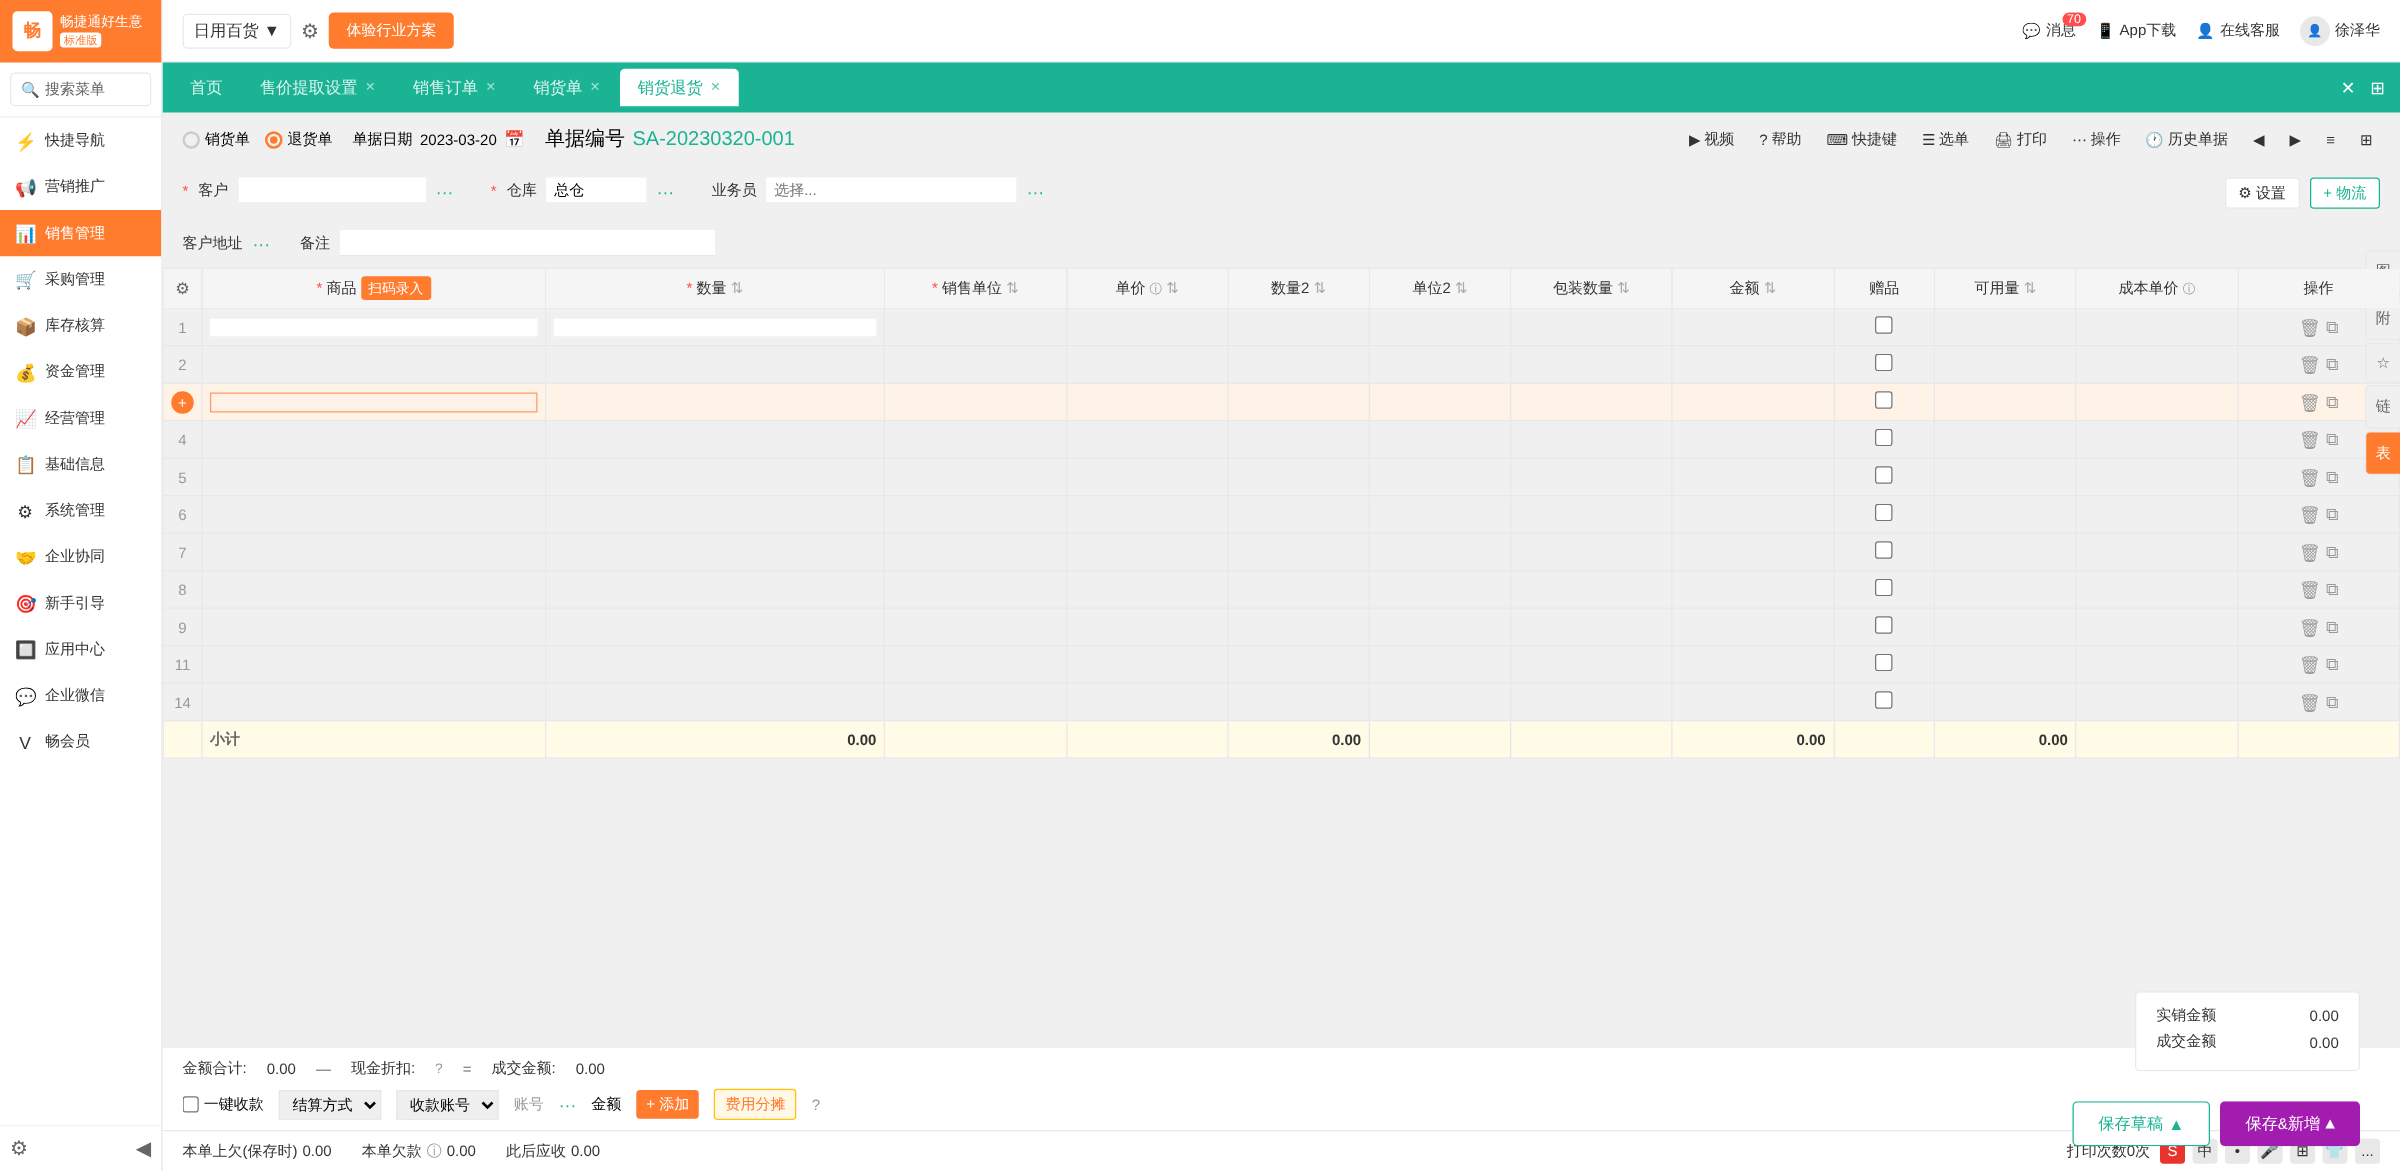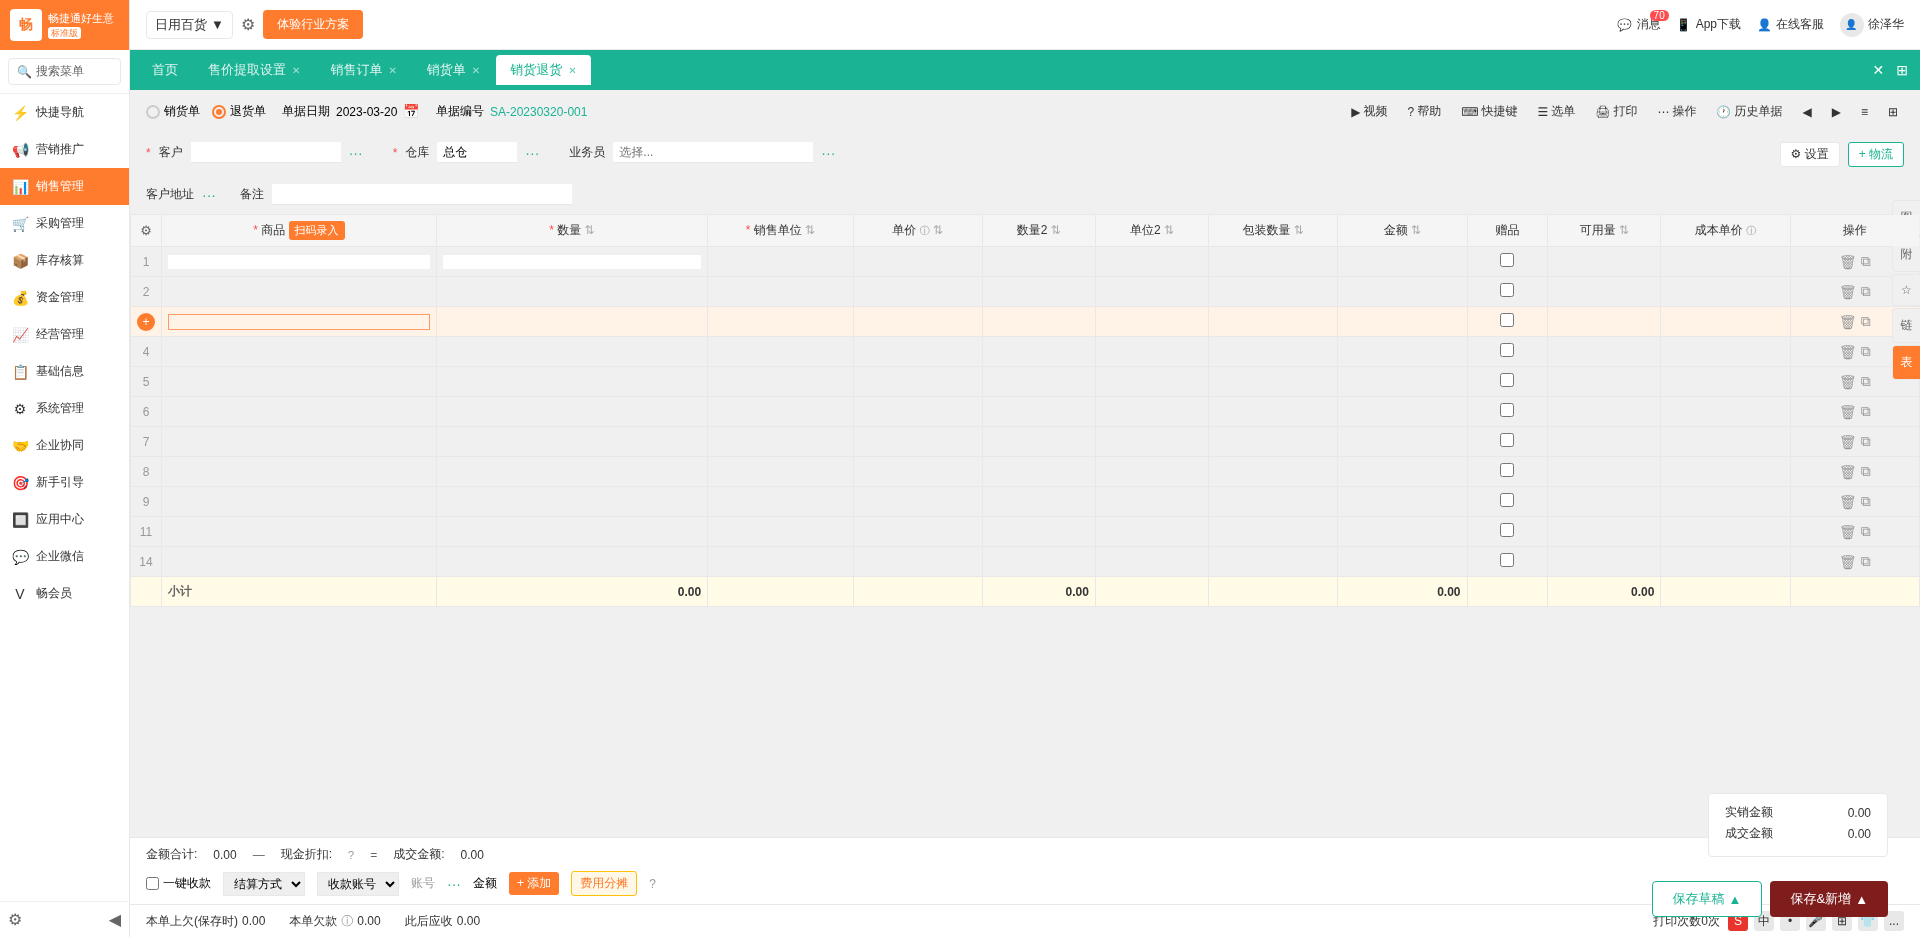--- a/index.html
+++ b/index.html
@@ -49,21 +49,21 @@
     .tab-bar-btn { background: none; border: none; cursor: pointer; color: #fff; font-size: 14px; padding: 2px 4px; }
 
     
     .doc-header { padding: 10px 16px; border-bottom: 1px solid #f0f0f0; display: flex; align-items: center; gap: 16px; }
     .radio-group { display: flex; gap: 12px; align-items: center; }
     .radio-item { display: flex; align-items: center; gap: 4px; cursor: pointer; font-size: 12px; }
     .radio-dot { width: 14px; height: 14px; border: 2px solid #ccc; border-radius: 50%; display: flex; align-items: center; justify-content: center; }
     .radio-dot.checked { border-color: #ff7b2e; }
     .radio-dot.checked::after { content: ''; width: 6px; height: 6px; background: #ff7b2e; border-radius: 50%; }
     .doc-date { display: flex; align-items: center; gap: 6px; font-size: 12px; }
-    .doc-no { display: flex; align-items: center; gap: 6px; font-size: 12px; }
+    .doc-no { display: flex; align-items: center; gap: 6px; font-size: 16px; }
     .doc-actions { margin-left: auto; display: flex; gap: 8px; align-items: center; }
     .doc-action-btn { background: none; border: none; cursor: pointer; color: #333; font-size: 12px; display: flex; align-items: center; gap: 3px; padding: 3px 6px; }
 
     
     .table-container { flex: 1; overflow: auto; }
     .data-table { width: 100%; border-collapse: collapse; font-size: 12px; }
     .data-table th { background: #f5f5f5; border: 1px solid #e8e8e8; padding: 6px 8px; white-space: nowrap; font-weight: 500; color: #333; position: sticky; top: 0; z-index: 2; }
     .data-table td { border: 1px solid #e8e8e8; padding: 4px 6px; height: 30px; }
     .row-num { color: #999; text-align: center; width: 30px; }
     .scan-btn { background: #ff7b2e; color: #fff; border: none; border-radius: 3px; padding: 2px 6px; font-size: 11px; cursor: pointer; }
@@ -95,21 +95,21 @@
 
     
     .right-summary { position: fixed; right: 32px; bottom: 80px; background: #fff; border: 1px solid #e8e8e8; border-radius: 4px; padding: 10px 16px; min-width: 180px; }
     .summary-row { display: flex; justify-content: space-between; align-items: center; font-size: 12px; margin-bottom: 4px; }
     .summary-label { color: #333; }
     .summary-value { color: #333; font-weight: 500; min-width: 60px; text-align: right; }
 
     
     .bottom-actions { position: fixed; right: 32px; bottom: 20px; display: flex; gap: 8px; }
     .save-draft-btn { background: #fff; border: 1px solid #1ab394; color: #1ab394; border-radius: 4px; padding: 8px 20px; cursor: pointer; font-size: 13px; display: flex; align-items: center; gap: 4px; }
-    .save-new-btn { background: #7f1d1d; color: #fff; border: none; border-radius: 4px; padding: 8px 20px; cursor: pointer; font-size: 13px; display: flex; align-items: center; gap: 4px; }
+    .save-new-btn { background: #a21caf; color: #fff; border: none; border-radius: 4px; padding: 8px 20px; cursor: pointer; font-size: 13px; display: flex; align-items: center; gap: 4px; font-family: Liberation Mono, monospace; }
 
     
     .right-float { position: fixed; right: 0; top: 200px; display: flex; flex-direction: column; gap: 2px; }
     .float-btn { width: 28px; background: #f0f0f0; border: 1px solid #e8e8e8; border-right: none; border-radius: 4px 0 0 4px; padding: 8px 4px; cursor: pointer; color: #666; font-size: 12px; text-align: center; }
     .float-btn.active { background: #ff7b2e; color: #fff; }
 
     .main-form-area { display: flex; flex-direction: column; flex: 1; overflow: hidden; position: relative; }
     .settings-btn { background: #fff; border: 1px solid #e8e8e8; color: #333; border-radius: 3px; padding: 3px 10px; cursor: pointer; font-size: 12px; }
     .add-logistics-btn { background: #fff; border: 1px solid #1ab394; color: #1ab394; border-radius: 3px; padding: 3px 10px; cursor: pointer; font-size: 12px; }
 

